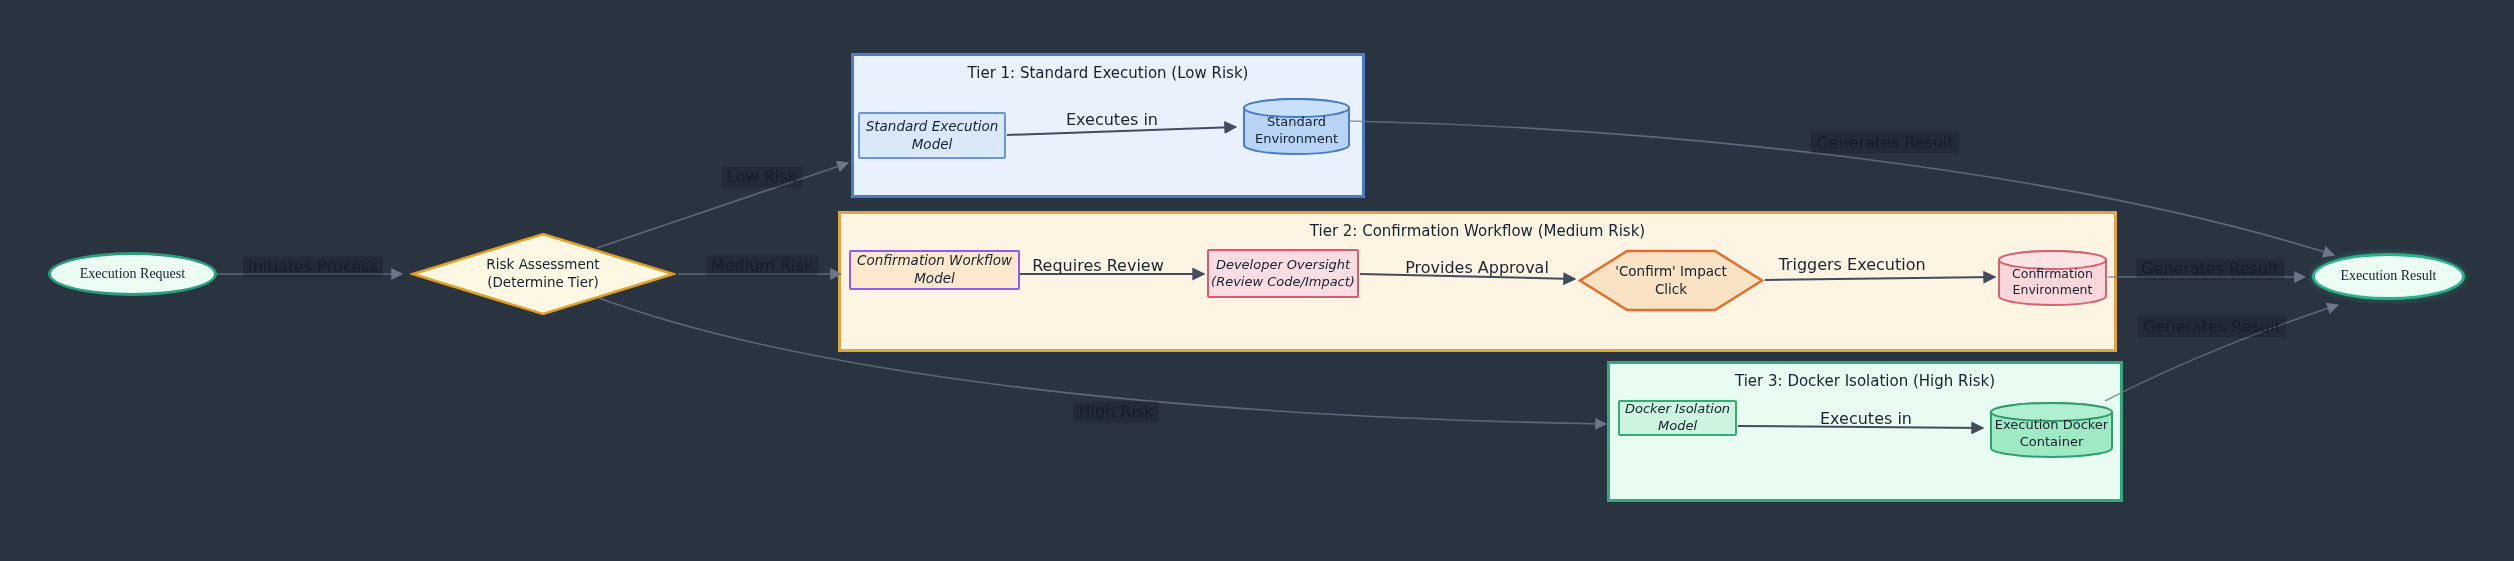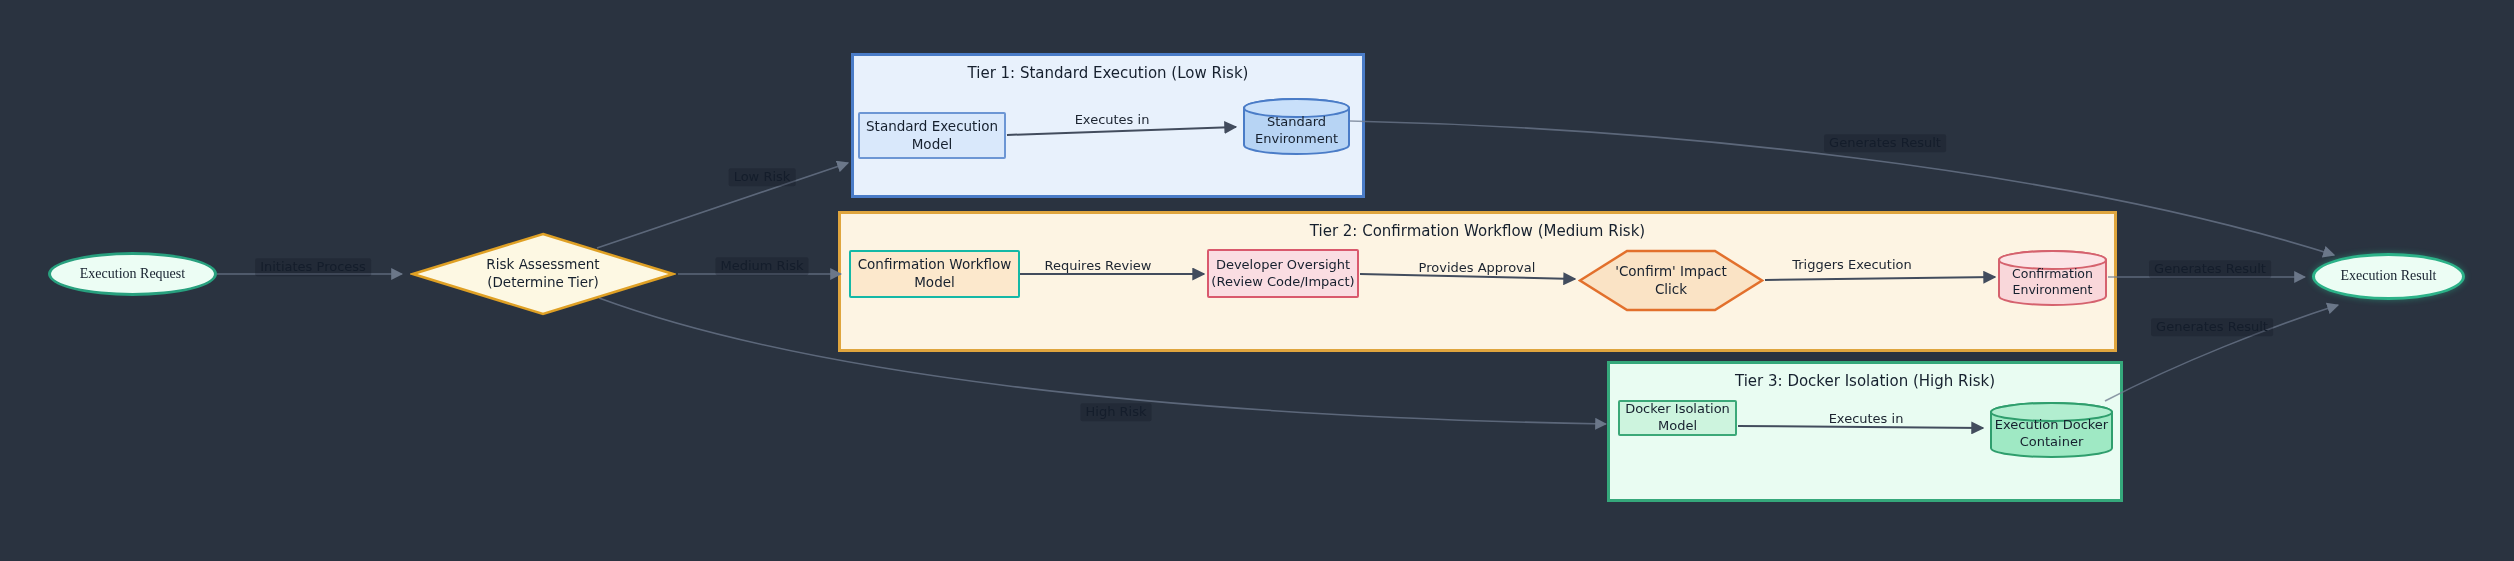--- a/index.html
+++ b/index.html
@@ -22,21 +22,21 @@
   .tier3 { left:1607px;top:361px; width:516px;  height:141px; background:#e9fcf2; border:3px solid #35a87b; }
 
   
   svg.edges { position:absolute; left:0; top:0; z-index:2; }
   .edge-light { fill:none; stroke:#6e7a8e; stroke-opacity:.75; stroke-width:1.6; }
   .edge-dark  { fill:none; stroke:#424c5d; stroke-width:2; }
 
   
   .elabel {
     position:absolute; z-index:3; transform:translate(-50%,-50%);
-    font-size:13px; white-space:nowrap; line-height:1.2;
+    font-size:16px; white-space:nowrap; line-height:1.2;
   }
   .on-dark  { color:#141d2b; background:rgba(10,16,26,.25); padding:1px 5px; border-radius:2px; }
   .on-light { color:#1c2430; }
 
   
   .node { position:absolute; z-index:4; box-sizing:border-box; }
   .node-label {
     position:absolute; inset:0; display:flex; align-items:center; justify-content:center;
     text-align:center; white-space:pre-line; color:#16202e;
     font-size:13.5px; line-height:1.3;
@@ -46,23 +46,23 @@
     display:flex; align-items:center; justify-content:center;font-family:Liberation Serif, serif;
   }
   .terminal .node-label { position:static; font-size:14px; }
   .term-start { left:48px;  top:252px; width:169px; height:44px; border:3px solid #28a07e; }
   .term-end   { left:2312px;top:253px; width:153px; height:47px; border:3px solid #2cb288; box-shadow:0 0 6px rgba(46,190,147,.45); }
 
   .shape-svg { position:absolute; left:0; top:0; }
   .diamond { left:410px; top:232px; width:266px; height:84px; }
   .hex     { left:1578px; top:249px; width:186px; height:63px; }
 
-  .rect-node { border-radius:2px; }
+  .rect-node { border-radius:2px;font-style:italic; }
   .sem { left:858px;  top:112px; width:148px; height:47px; background:#d9e8fb; border:2px solid #6c96d4; }
-  .cwm { left:849px;  top:250px; width:171px; height:48px; background:#fce8cc; border:2px solid #14b8a6; }
+  .cwm { left:849px;  top:250px; width:171px; height:40px; background:#fce8cc; border:2px solid #8b5cf6; }
   .dov { left:1207px; top:249px; width:152px; height:49px; background:#fadde2; border:2px solid #d9596d; }
   .dov .node-label { font-size:13px;text-align:center; }
   .dim { left:1618px; top:400px; width:119px; height:36px; background:#cdf4de; border:2px solid #3ba878; }
   .dim .node-label { font-size:13px; }
 
   .cyl .node-label { padding-top:8px; font-size:13px; }
   .cyl-se  { left:1243px; top:98px;  width:107px; height:57px; }
   .cyl-ce  { left:1998px; top:250px; width:109px; height:56px; }
   .cyl-ce .node-label { font-size:12.5px; }
   .cyl-idc { left:1990px; top:402px; width:123px; height:56px; }

